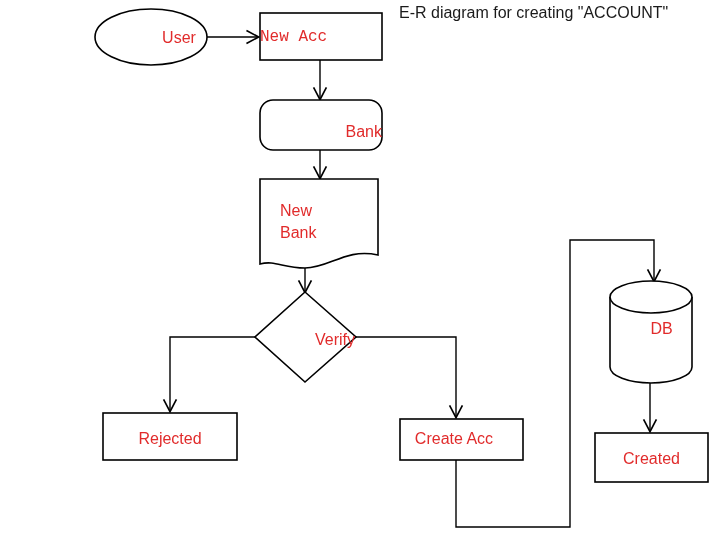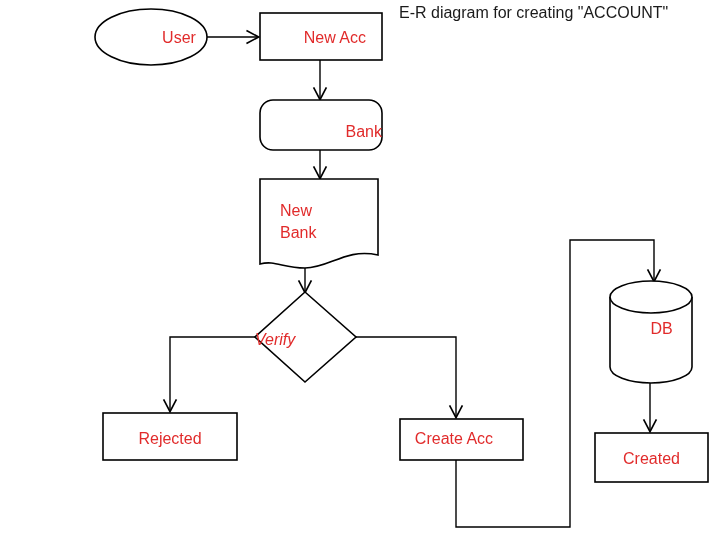--- a/index.html
+++ b/index.html
@@ -32,24 +32,24 @@
   }
   .node-label {
     position: absolute;
     font-family: "Liberation Sans", sans-serif;
     font-size: 16px;
     color: #e12b2b;
     white-space: pre-line;
     line-height: 1.35;
   }
   .lbl-user        { left: 95px;  top: 27px;  width: 112px; text-align: center; padding-left: 28px; }
-  .lbl-newacc      { left: 260px; top: 27px;  width: 106px; text-align: right; }
+  .lbl-newacc      { left: 260px; top: 27px;  width: 106px; text-align: left; font-family: Liberation Mono, monospace; }
   .lbl-bank        { left: 260px; top: 121px; width: 122px; text-align: right; }
   .lbl-newform     { left: 280px; top: 200px; width: 100px; text-align: left; }
-  .lbl-verify      { left: 255px; top: 329px; width: 100px; text-align: left; font-style: italic; }
+  .lbl-verify      { left: 255px; top: 329px; width: 100px; text-align: right; }
   .lbl-rejected    { left: 103px; top: 428px; width: 134px; text-align: center; }
   .lbl-createacc   { left: 400px; top: 428px; width: 108px; text-align: center; }
   .lbl-db          { left: 610px; top: 318px; width: 103px;  text-align: center; }
   .lbl-created     { left: 595px; top: 448px; width: 113px; text-align: center; }
 </style>
 </head>
 <body>
 
 <svg id="diagram-canvas" viewBox="0 0 728 546" xmlns="http://www.w3.org/2000/svg">
   <defs>

